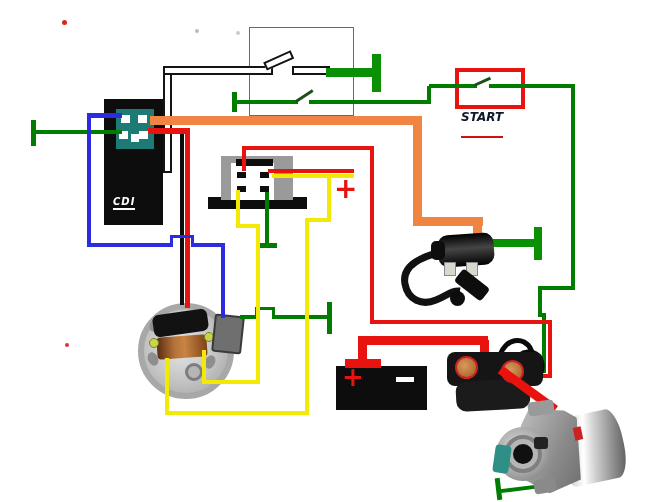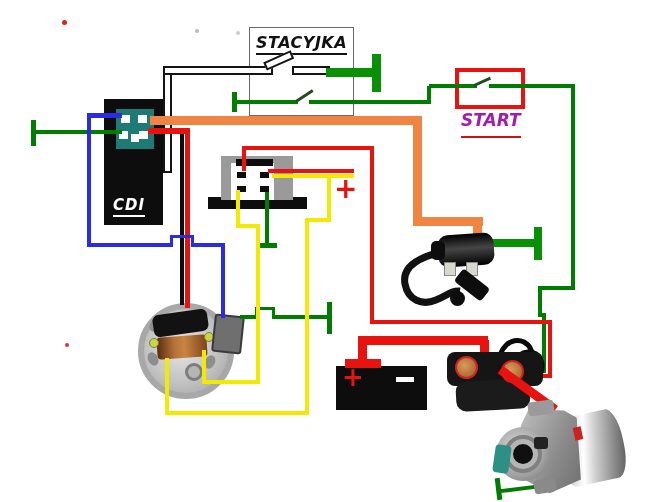--- a/index.html
+++ b/index.html
@@ -17,40 +17,39 @@
   .wt{box-sizing:border-box;background:#fff;border:2px solid #141414}
   .lbl{font-style:italic;font-weight:bold;color:#111}
   .circ{border-radius:50%}
 </style>
 </head>
 <body>
 
 <div id="canvas">
 
   <div class="st" style="left:249px;top:27px;width:103px;height:87px;border:1px solid #6a6a6a"></div>
-  <div class="st lbl" style="left:256px;top:33px;font-size:16px;letter-spacing:.5px;border-bottom:2px solid #111;padding-bottom:1px">STACYJKA</div>
 
   <div class="st" style="left:455px;top:68px;width:62px;height:33px;border:4px solid #e8120f"></div>
-  <div class="st lbl" style="left:461px;top:110px;font-size:17px;color:#a21caf;border-bottom:2px solid #d01111;padding-bottom:6px">START</div>
+  <div class="st lbl" style="left:461px;top:110px;font-size:12px;color:#0f172a;border-bottom:2px solid #d01111;padding-bottom:12px">START</div>
 
   <div class="st wt" style="left:129px;top:144px;width:9px;height:26px"></div>
   <div class="st wt" style="left:129px;top:162px;width:42px;height:9px"></div>
   <div class="st wt" style="left:163px;top:68px;width:9px;height:105px"></div>
   <div class="st wt" style="left:163px;top:66px;width:110px;height:9px"></div>
   <div class="st wt" style="left:265px;top:62px;width:30px;height:9px;transform:rotate(-24deg);transform-origin:0 50%"></div>
   <div class="st wt" style="left:292px;top:66px;width:38px;height:9px"></div>
 
   <div class="st bk" style="left:104px;top:99px;width:59px;height:126px"></div>
   <div class="st" style="left:116px;top:109px;width:38px;height:40px;background:#1d7a74"></div>
   <div class="st" style="left:121px;top:115px;width:9px;height:8px;background:#fff"></div>
   <div class="st" style="left:138px;top:115px;width:9px;height:8px;background:#fff"></div>
   <div class="st" style="left:119px;top:131px;width:9px;height:8px;background:#fff"></div>
   <div class="st" style="left:131px;top:134px;width:8px;height:8px;background:#fff"></div>
   <div class="st" style="left:139px;top:131px;width:9px;height:8px;background:#fff"></div>
-  <div class="st lbl" style="left:113px;top:196px;font-size:15px;color:#fff;border-bottom:2px solid #fff;padding-bottom:1px;letter-spacing:1px">CDI</div>
+  <div class="st lbl" style="left:113px;top:196px;font-size:10px;color:#fff;border-bottom:2px solid #fff;padding-bottom:1px;letter-spacing:1px">CDI</div>
 
   <div class="st bk" style="left:208px;top:197px;width:99px;height:12px"></div>
   <div class="st" style="left:221px;top:156px;width:72px;height:44px;background:#9a9a9a"></div>
   <div class="st" style="left:231px;top:163px;width:43px;height:37px;background:#fff"></div>
   <div class="st bk" style="left:236px;top:159px;width:37px;height:7px"></div>
   <div class="st bk" style="left:237px;top:172px;width:9px;height:6px"></div>
   <div class="st bk" style="left:260px;top:172px;width:9px;height:6px"></div>
   <div class="st bk" style="left:237px;top:186px;width:9px;height:6px"></div>
   <div class="st bk" style="left:260px;top:186px;width:9px;height:6px"></div>
 

